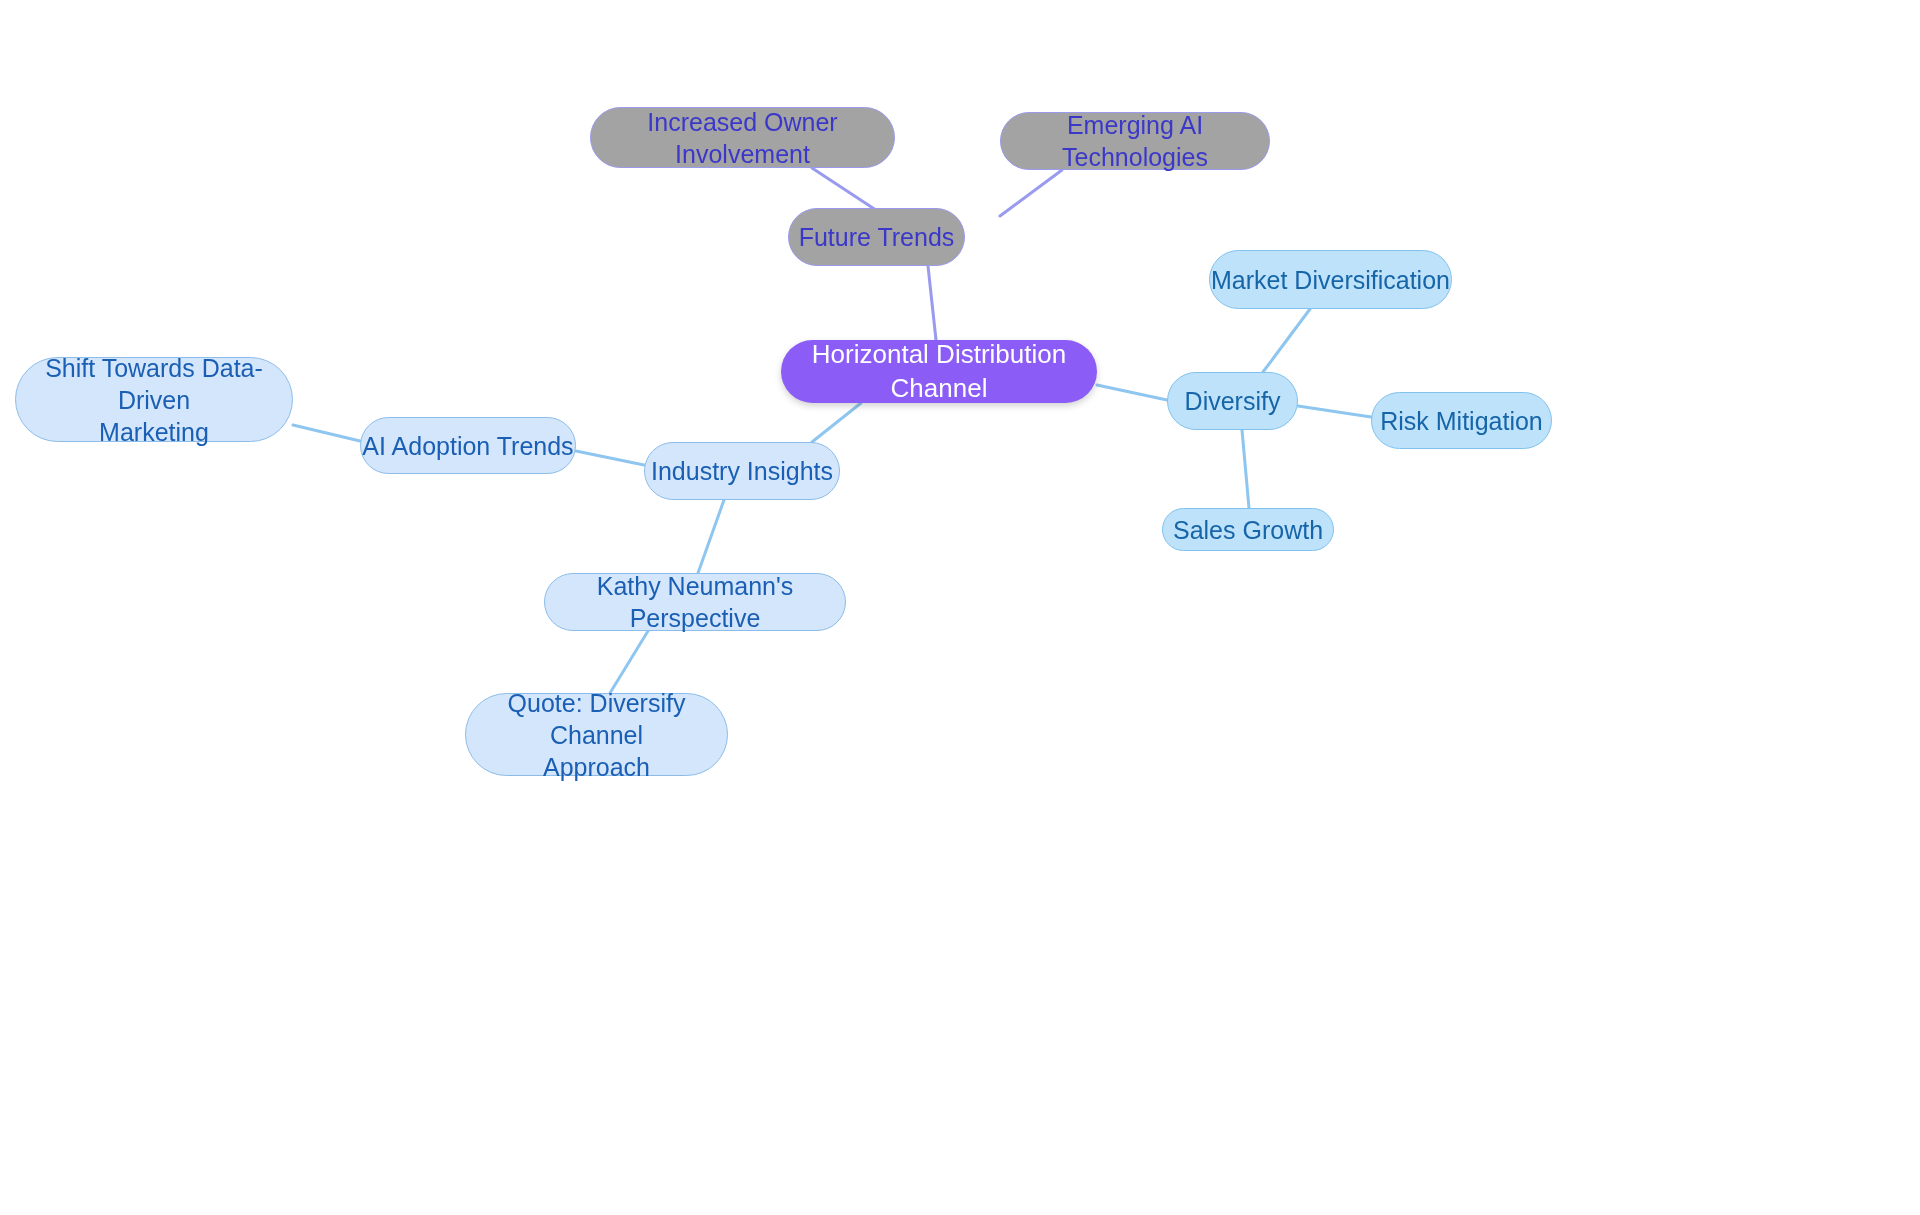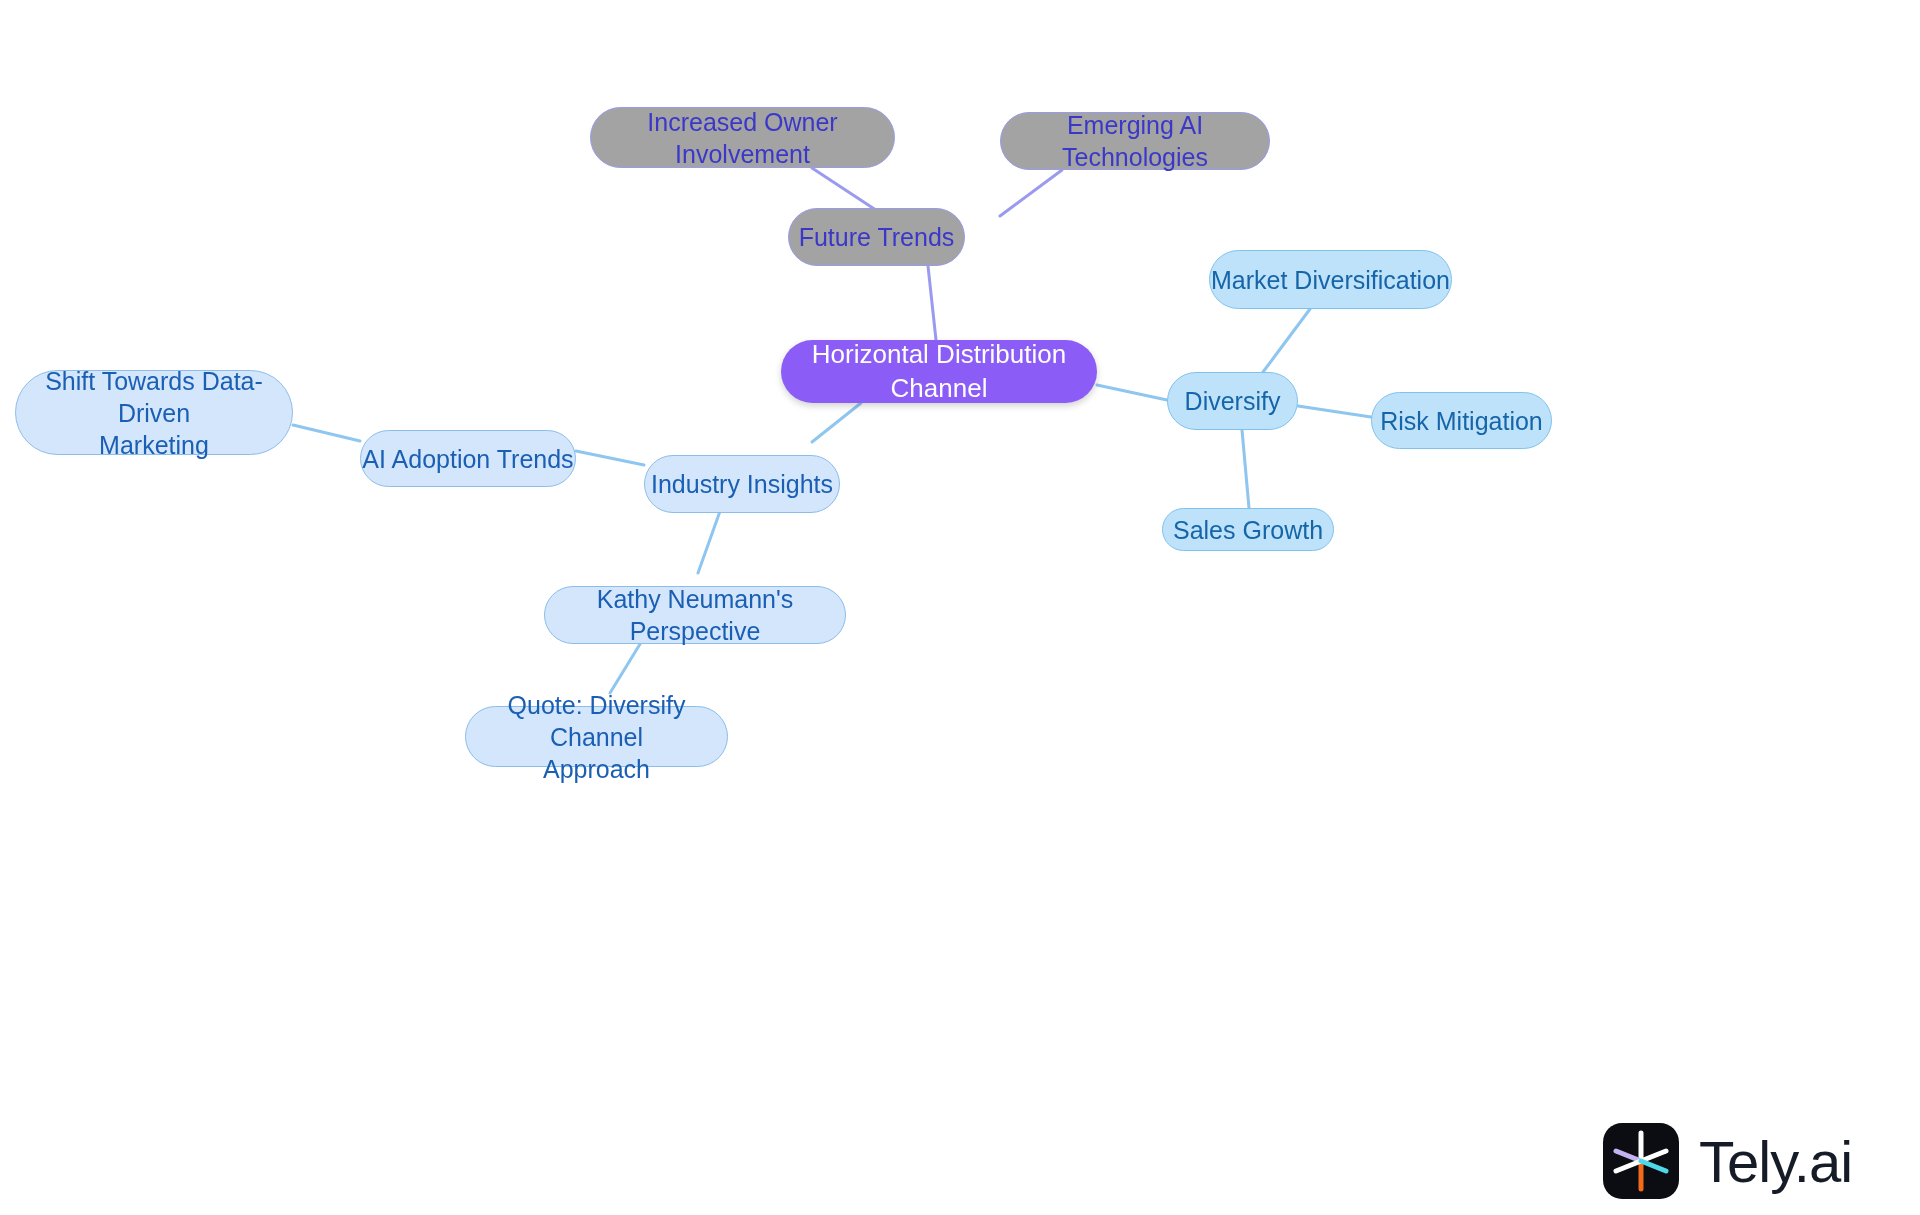--- a/index.html
+++ b/index.html
@@ -48,21 +48,20 @@
     background: #bfe2fb;
     color: #1565a8;
     border: 1.6px solid #7fc2ee;
     font-size: 25px;
   }
   .node-blue-pale {
     background: #d3e6fb;
     color: #1a5fb4;
     border: 1.6px solid #8cbdea;
     font-size: 25px;
-    margin-top: 13px;
   }
   .node-purple {
     background: #a3a3a3;
     color: #3b38c9;
     border: 1.6px solid #9a9bee;
     font-size: 25px;
   }
   
   #logo {
     position: absolute;
@@ -117,33 +116,18 @@
       <div class="node node-purple" style="left: 1000px; top: 112px; width: 270px; height: 58px;">Emerging AI Technologies</div>
       <div class="node node-blue" style="left: 1167px; top: 372px; width: 131px; height: 58px;">Diversify</div>
       <div class="node node-blue" style="left: 1209px; top: 250px; width: 243px; height: 59px;">Market Diversification</div>
       <div class="node node-blue" style="left: 1371px; top: 392px; width: 181px; height: 57px;">Risk Mitigation</div>
       <div class="node node-blue" style="left: 1162px; top: 508px; width: 172px; height: 43px;">Sales Growth</div>
       <div class="node node-blue-pale" style="left: 644px; top: 442px; width: 196px; height: 58px; text-align: right;">Industry Insights</div>
       <div class="node node-blue-pale" style="left: 360px; top: 417px; width: 216px; height: 57px;">AI Adoption Trends</div>
       <div class="node node-blue-pale" style="left: 15px; top: 357px; width: 278px; height: 85px;">Shift Towards Data-Driven
 Marketing</div>
       <div class="node node-blue-pale" style="left: 544px; top: 573px; width: 302px; height: 58px;">Kathy Neumann's Perspective</div>
-      <div class="node node-blue-pale" style="left: 465px; top: 693px; width: 263px; height: 61px;">Quote: Diversify Channel
+      <div class="node node-blue-pale" style="left: 465px; top: 693px; width: 263px; height: 83px;">Quote: Diversify Channel
 Approach</div>
     </div>
 
-  <div id="logo">
-    <div id="logo-mark">
-      <svg width="76" height="76" viewBox="0 0 76 76">
-        <g stroke-linecap="round">
-          <line x1="38" y1="10" x2="38" y2="38" stroke="#ffffff" stroke-width="5"></line>
-          <line x1="38" y1="38" x2="38" y2="66" stroke="#f26a1b" stroke-width="5"></line>
-          <line x1="13" y1="28" x2="38" y2="38" stroke="#c3b3f0" stroke-width="5"></line>
-          <line x1="13" y1="48" x2="38" y2="38" stroke="#ffffff" stroke-width="5"></line>
-          <line x1="63" y1="28" x2="38" y2="38" stroke="#ffffff" stroke-width="5"></line>
-          <line x1="63" y1="48" x2="38" y2="38" stroke="#4fd8e8" stroke-width="5"></line>
-        </g>
-      </svg>
-    </div>
-    <div id="logo-word">Tely.ai</div>
-  </div>
 
 </div>
 
 </body></html>

